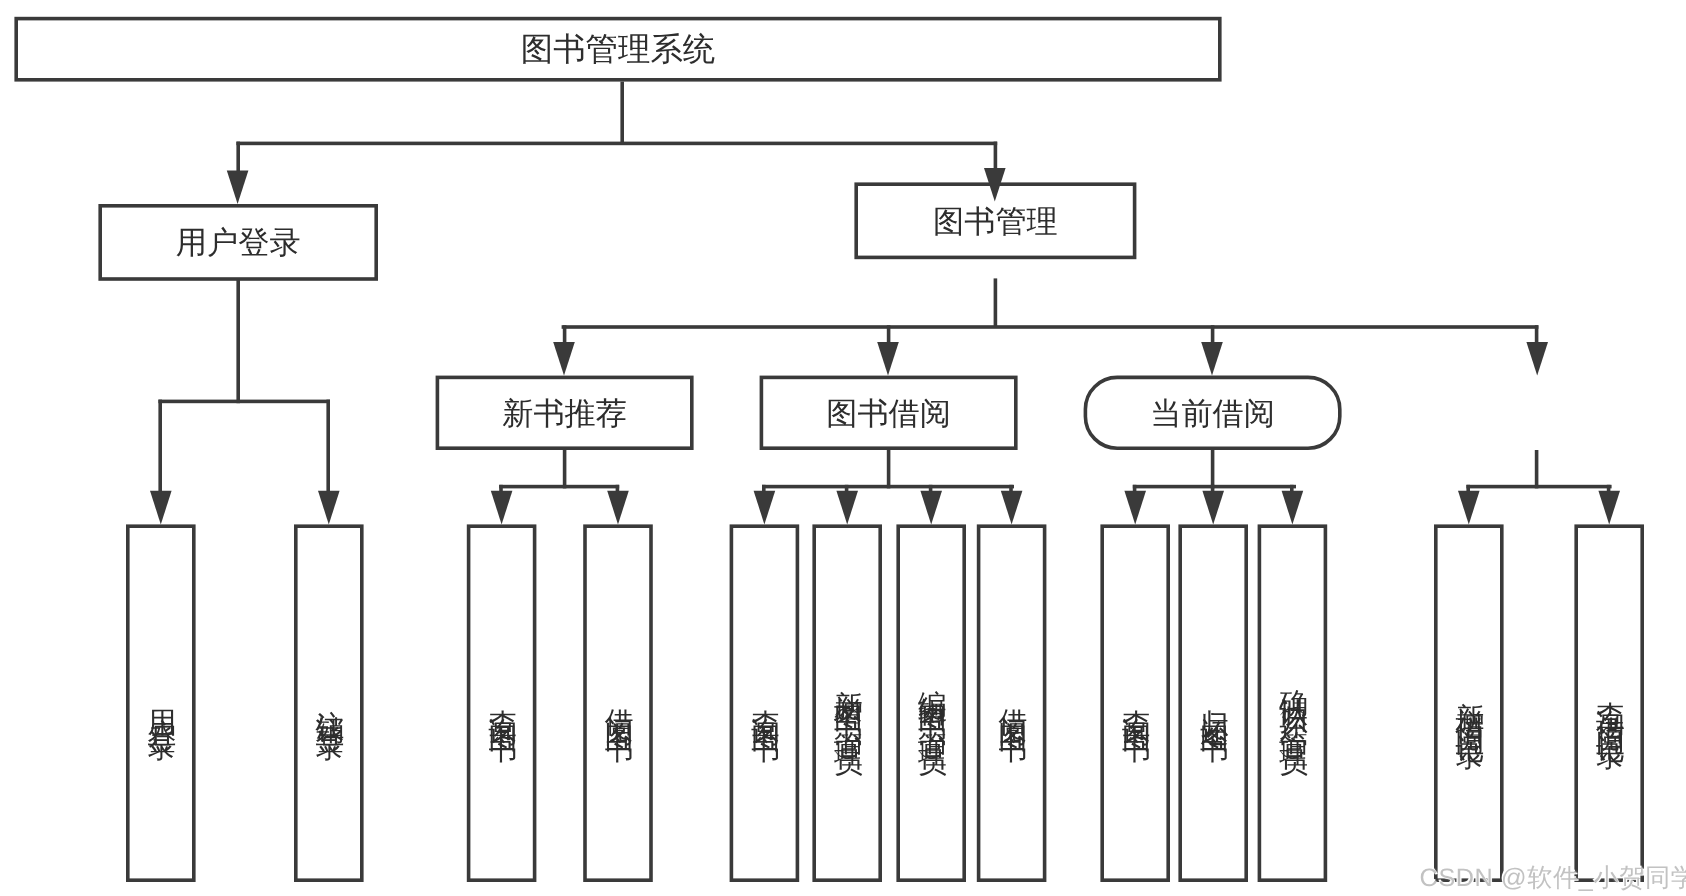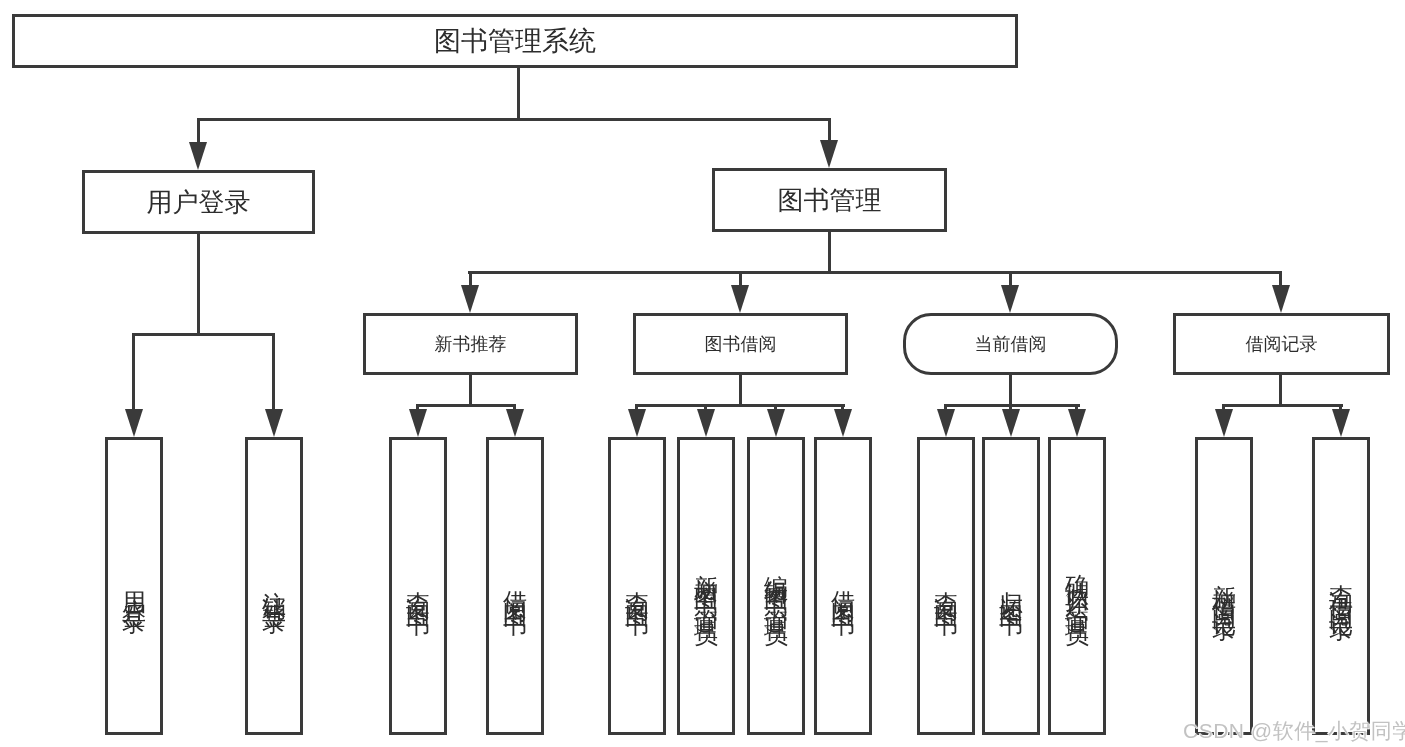--- a/index.html
+++ b/index.html
@@ -16,21 +16,21 @@
     box-sizing: border-box;
     border: 3px solid #3a3a3a;
     background: #ffffff;
     display: flex;
     align-items: center;
     justify-content: center;
     color: #2d2d2d;
   }
   .root-box  { left: 12px;  top: 14px;  width: 1006px; height: 54px; font-size: 27px; }
   .l2-box    { height: 64px; font-size: 26px; }
-  .l3-box    { top: 313px; width: 215px; height: 62px; font-size: 18px; }
+  .l3-box    { top: 313px; width: 215px; height: 62px; font-size: 26px; }
   .leaf      { top: 437px; width: 58px; height: 298px; font-size: 24px; }
   .vtext {
     writing-mode: vertical-rl;
     letter-spacing: 7px;
     line-height: 1;
     white-space: nowrap;
   }
   .line  { position: absolute; background: #3a3a3a; }
   .vline { width: 3px; }
   .hline { height: 3px; }
@@ -58,35 +58,32 @@
 
 <div id="stage">
 
   <div class="box root-box">
     <span>图书管理系统</span>
   </div>
 
   <div class="box l2-box" style="left:82px; top:170px; width:233px;">
     <span>用户登录</span>
   </div>
-  <div class="box l2-box" style="left:712px; top:168px; width:235px;">
+  <div class="box l2-box" style="left:712px; top:152px; width:235px;">
     <span>图书管理</span>
   </div>
 
   <div class="box l3-box" style="left:363px;">
     <span>新书推荐</span>
   </div>
   <div class="box l3-box" style="left:633px;">
     <span>图书借阅</span>
   </div>
   <div class="box l3-box" style="left:903px;border-radius:28px;">
     <span>当前借阅</span>
-  </div>
-  <div class="box l3-box" style="left:1173px; width:217px;">
-    <span>借阅记录</span>
   </div>
 
   <div class="box leaf" style="left:105px;">
     <span class="vtext">用户登录</span>
   </div>
   <div class="box leaf" style="left:245px;">
     <span class="vtext">注销登录</span>
   </div>
 
   <div class="box leaf" style="left:389px;">

